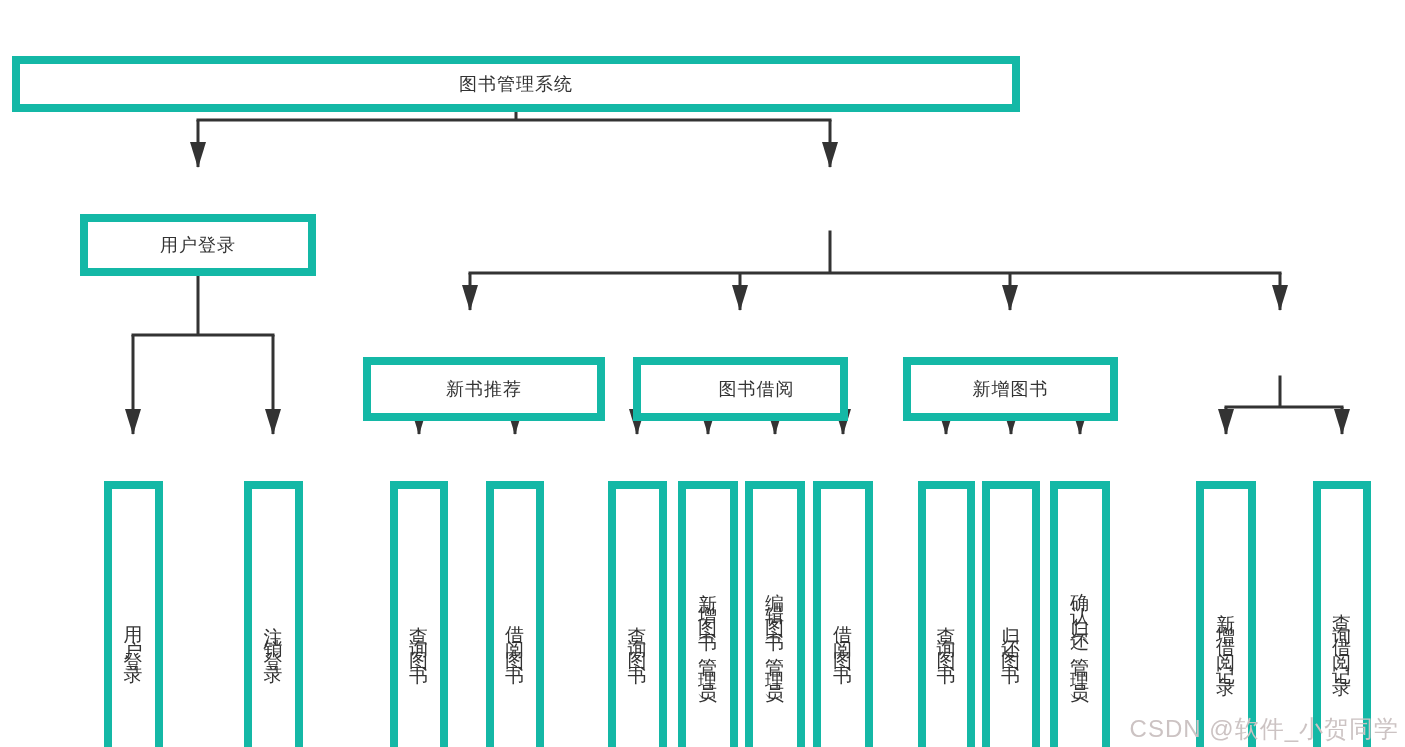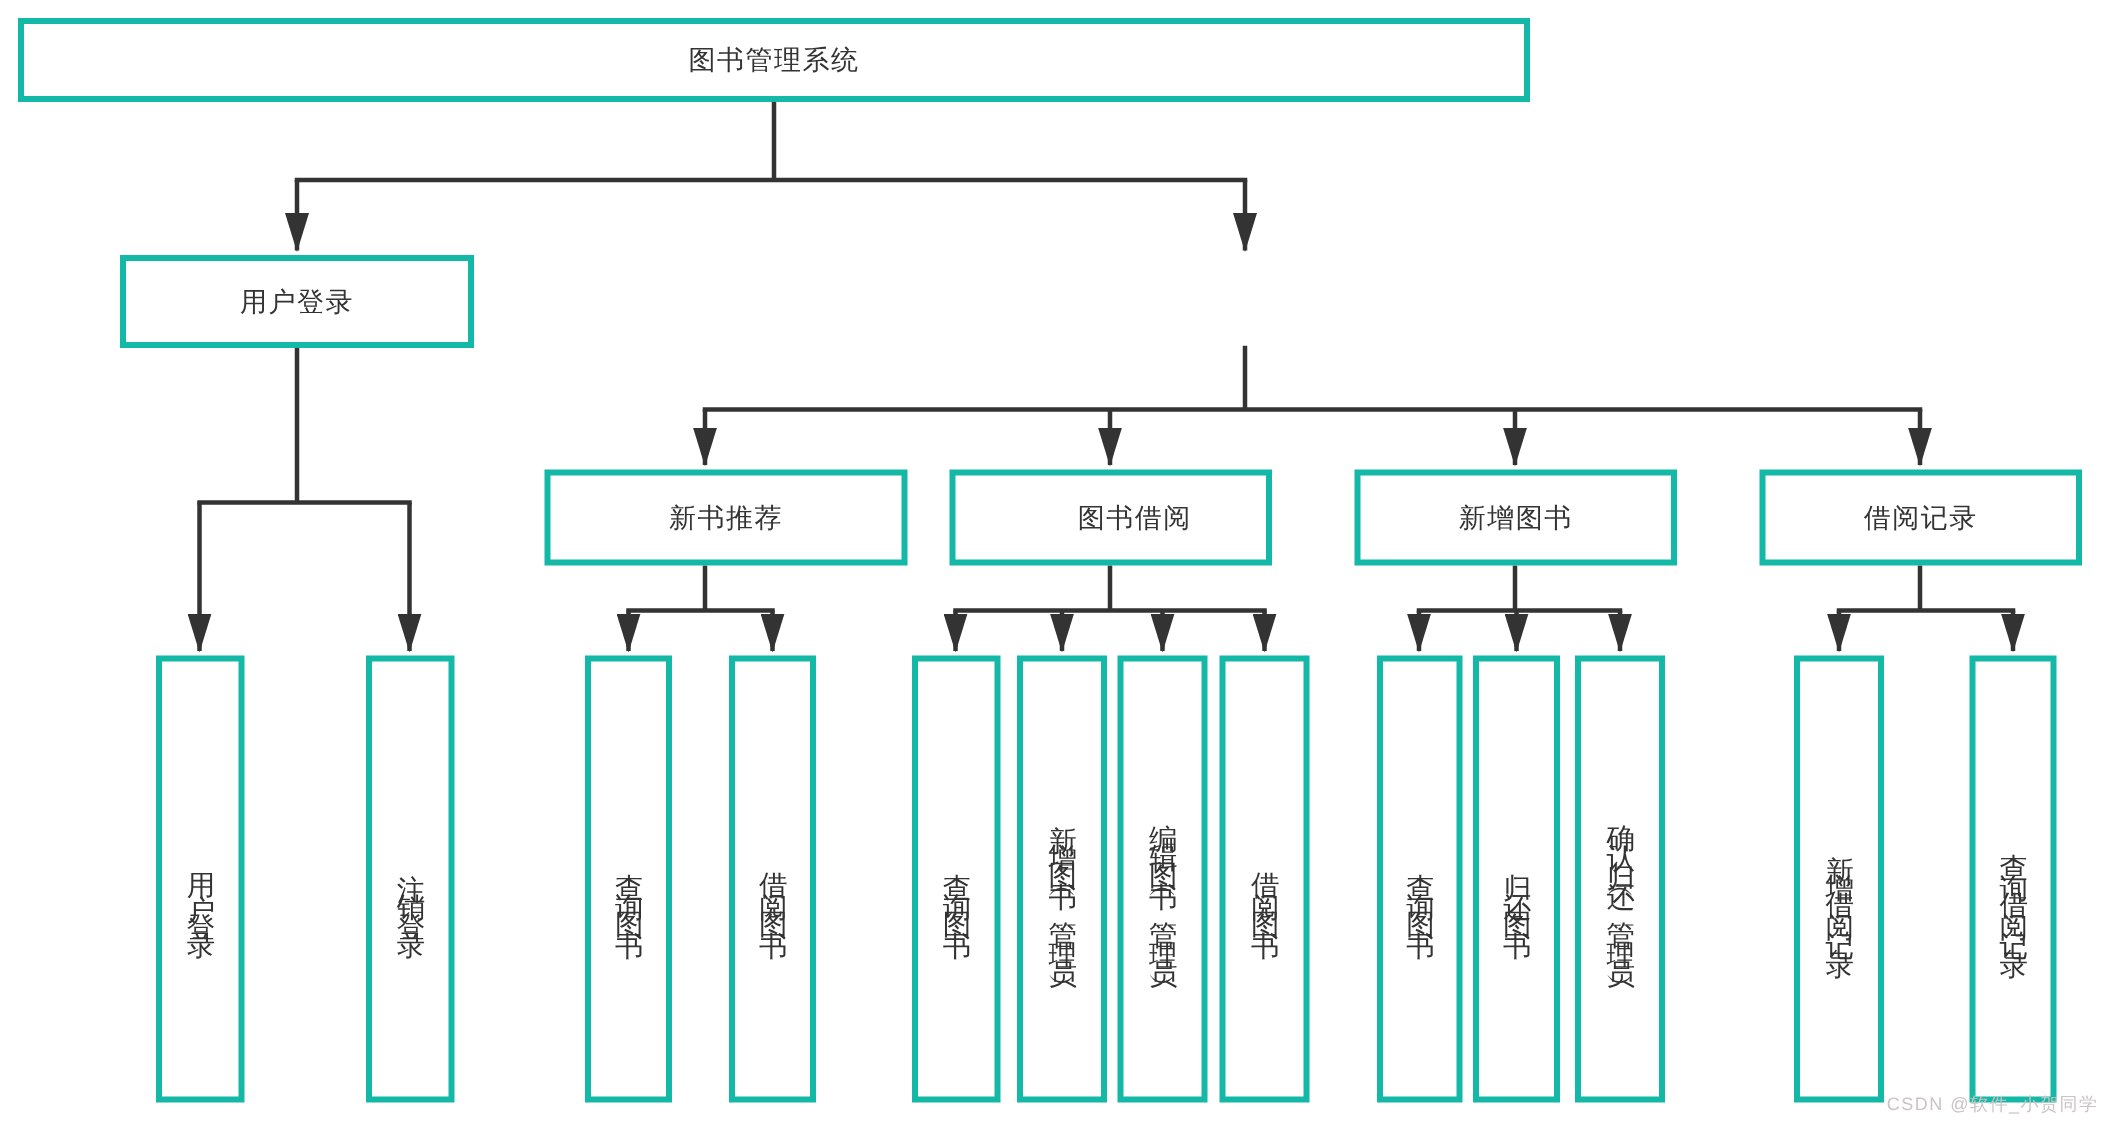--- a/index.html
+++ b/index.html
@@ -8,34 +8,34 @@
     width:1405px; height:747px;
     background:#ffffff;
     font-family:"Liberation Sans", sans-serif;
     overflow:hidden;
   }
   svg.wires { position:absolute; left:0; top:0; }
   .wire { stroke:#333333; stroke-width:3; fill:none; stroke-linecap:square; }
   .arrow { stroke:#333333; stroke-width:3; stroke-linecap:butt; marker-end:url(#arrowhead); }
   .node {
     position:absolute; box-sizing:border-box;
-    background:#ffffff; border:4px solid #14b8a6;
-    display:flex; align-items:center; justify-content:center;
+    background:#ffffff; border:8px solid #14b8a6;
+    display:flex; align-items:center; justify-content:center;margin-top:44px;
   }
   .hlabel {
     font-size:18px; color:#333333; letter-spacing:1px; white-space:nowrap;
   }
   .vlabel {
     writing-mode:vertical-rl; text-orientation:mixed;
     font-size:19px; line-height:1; letter-spacing:13px;
     color:#333333; margin-bottom:-13px;
   }
   .watermark {
     position:absolute; right:6px; bottom:2px;
-    font-size:12px; color:#ccc3c3; letter-spacing:1px; white-space:nowrap;
+    font-size:24px; color:#ccc3c3; letter-spacing:1px; white-space:nowrap;
   }
 </style>
 </head>
 <body>
 
 <div class="canvas">
 
   <svg class="wires" width="1405" height="747" viewBox="0 0 1405 747">
     <defs>
       <marker id="arrowhead" viewBox="0 0 26 16" refX="25" refY="8" markerWidth="26" markerHeight="16" markerUnits="userSpaceOnUse" orient="auto">
@@ -101,23 +101,20 @@
 
   <div class="node" style="left:363px; top:313px; width:242px; height:64px;">
     <span class="hlabel">新书推荐</span>
   </div>
   <div class="node" style="left:633px; top:313px; width:215px; height:64px;padding-left:32px;">
     <span class="hlabel">图书借阅</span>
   </div>
   <div class="node" style="left:903px; top:313px; width:215px; height:64px;">
     <span class="hlabel">新增图书</span>
   </div>
-  <div class="node" style="left:1173px; top:313px; width:215px; height:64px;">
-    <span class="hlabel">借阅记录</span>
-  </div>
 
   <div class="node" style="left:104px; top:437px; width:59px; height:298px;">
     <span class="vlabel">用户登录</span>
   </div>
   <div class="node" style="left:244px; top:437px; width:59px; height:298px;">
     <span class="vlabel">注销登录</span>
   </div>
 
   <div class="node" style="left:390px; top:437px; width:58px; height:298px;">
     <span class="vlabel">查询图书</span>

